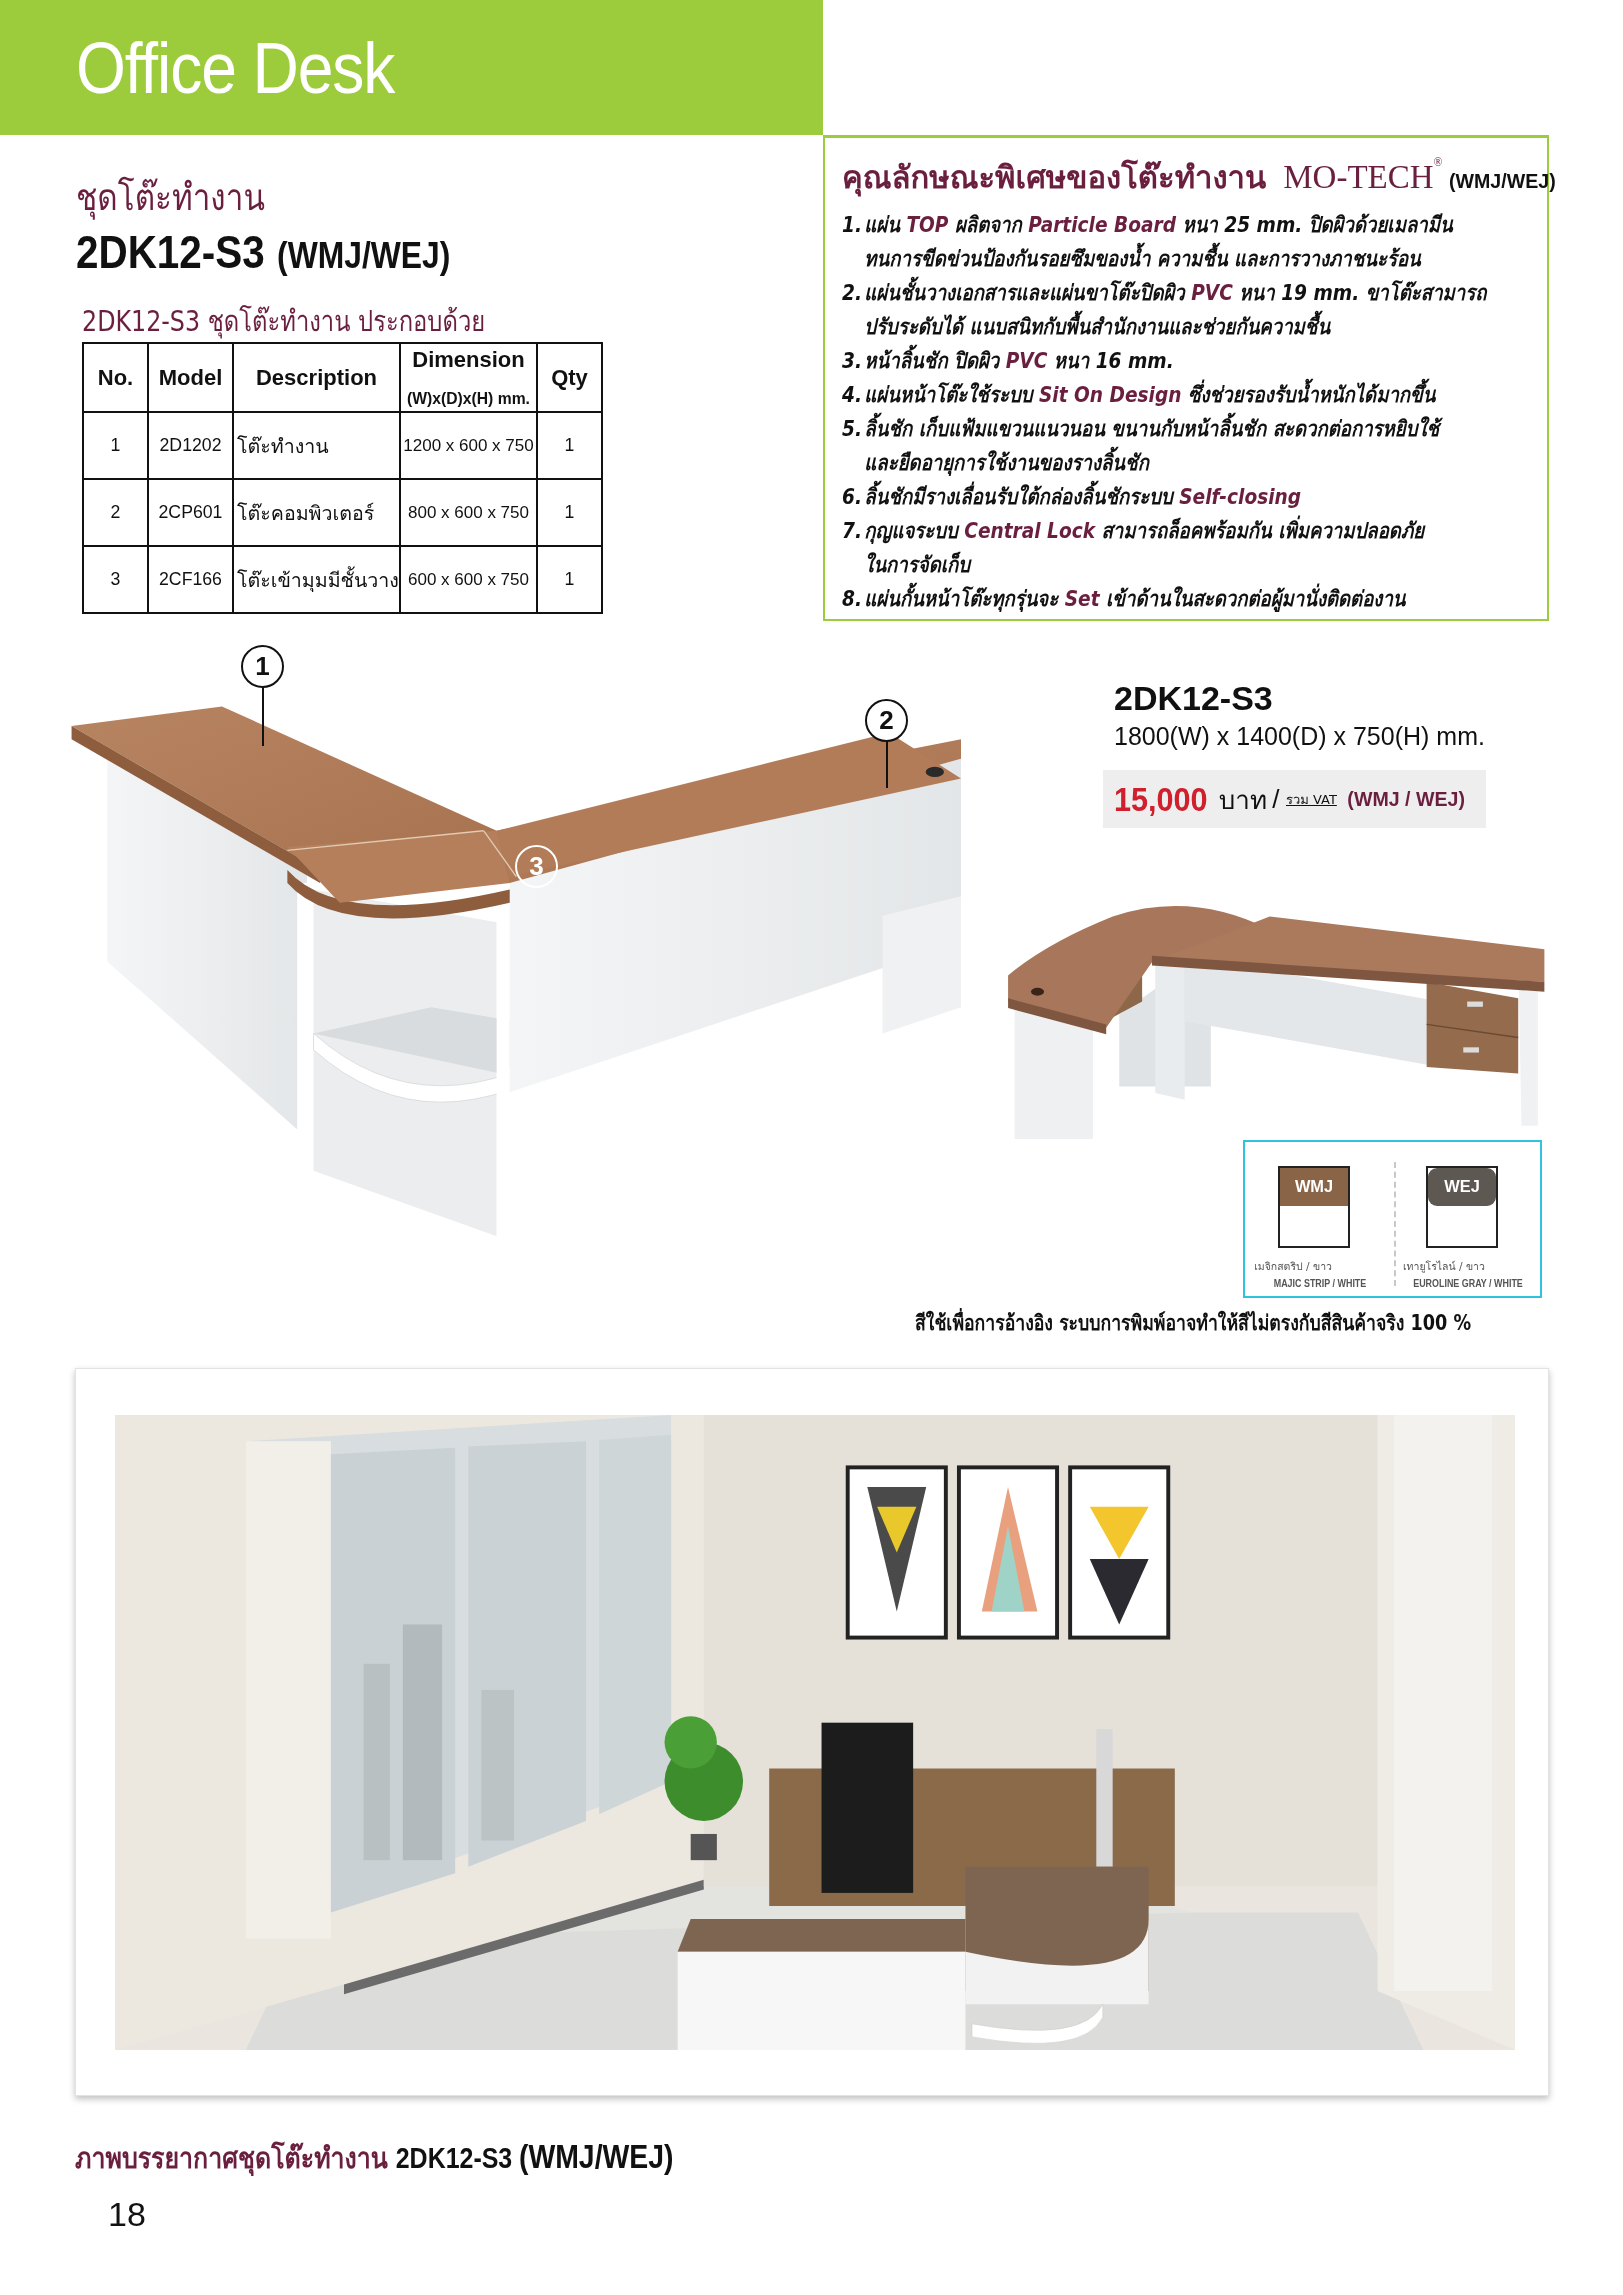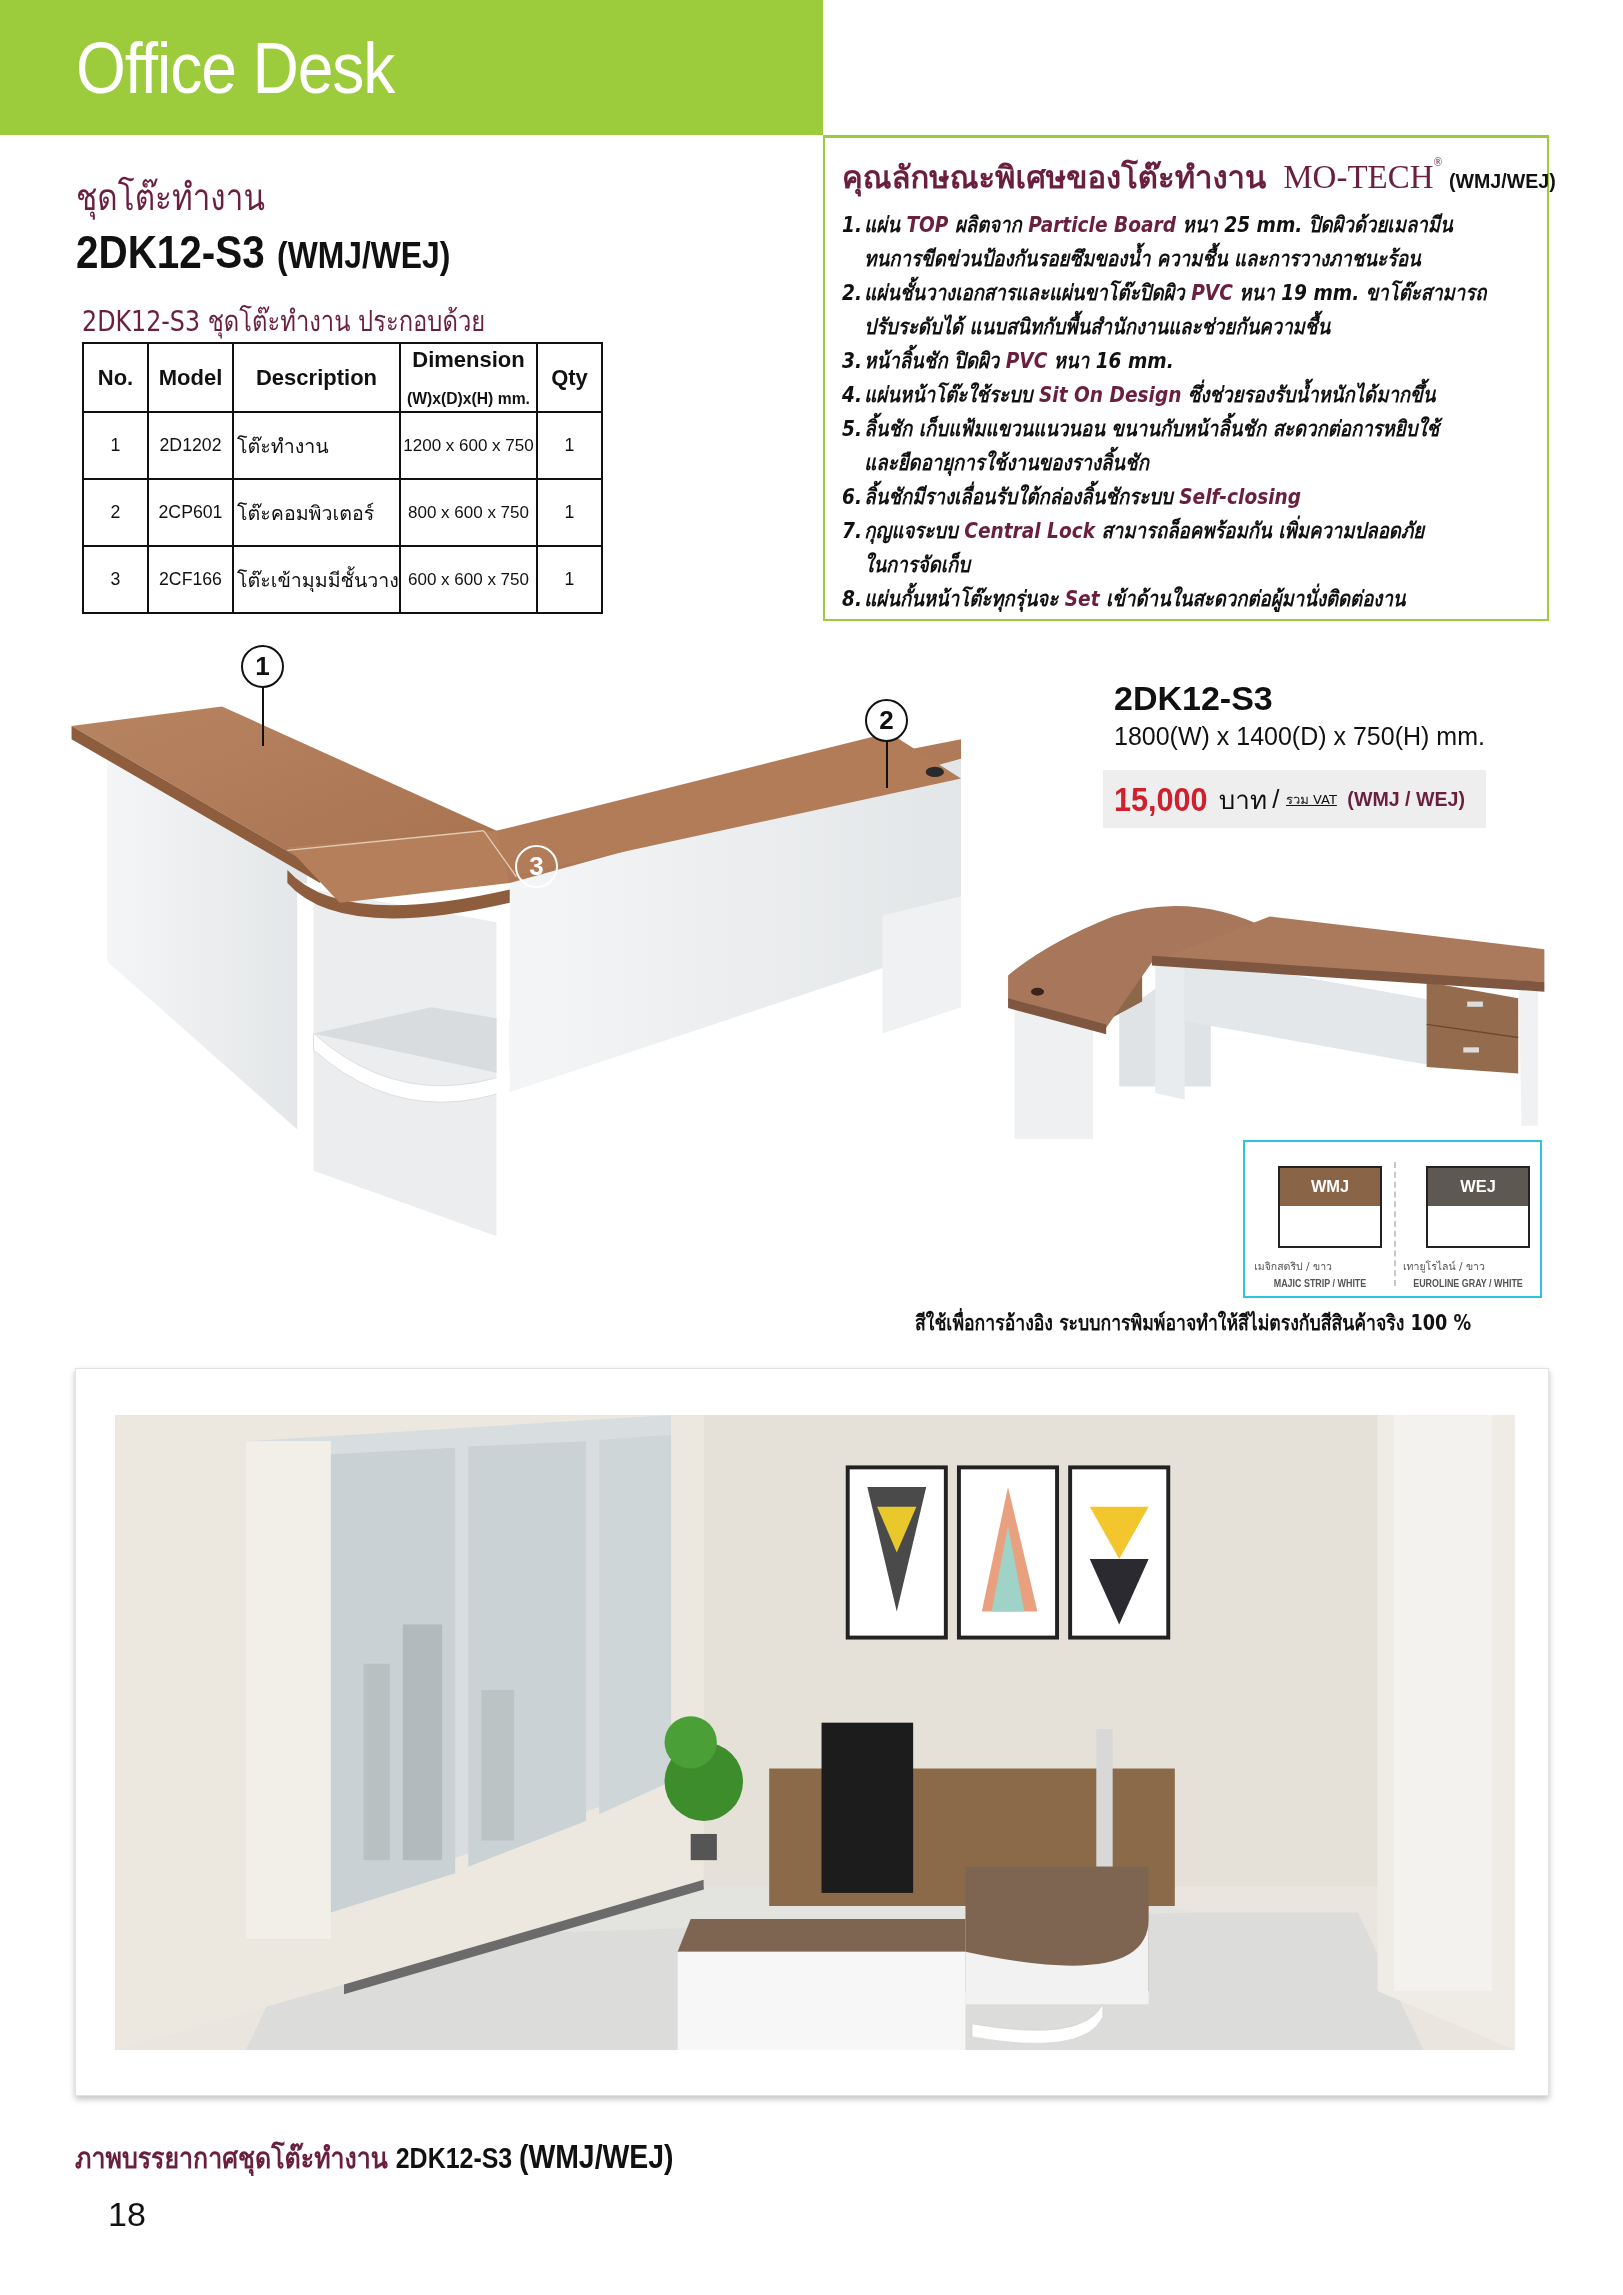--- a/index.html
+++ b/index.html
@@ -55,21 +55,21 @@
   .price-unit { font-size: 26px; margin-left: 6.5px; font-family: "DejaVu Sans", sans-serif; }
   .price-slash { font-size: 26px; margin-left: 5.2px; }
   .price-vat { font-size: 13px; margin-left: 6.5px; font-family: "DejaVu Sans", sans-serif; text-decoration: underline; }
   .price-variant { font-size: 19.6px; font-weight: bold; color: #6a1f3f; margin-left: 10.5px; }
 
   
   .desk2 { left: 995px; top: 851px; width: 569px; height: 288px; }
 
   
   .swatch-box { left: 1243px; top: 1140px; width: 299px; height: 158px; border: 2.6px solid #2ec4dd; background: #fff; }
-  .swatch { position: absolute; top: 23.6px; width: 104px; height: 82px; border: 2.6px solid #222; }
+  .swatch { position: absolute; top: 23.6px; width: 72px; height: 82px; border: 2.6px solid #222; }
   .swatch .top { height: 38px; display: flex; align-items: center; justify-content: center; font-size: 16.4px; font-weight: bold; color: #fff; }
   .swatch .bottom { height: 39px; background: #fff; }
   .swatch-divider { position: absolute; left: 149px; top: 19.6px; height: 124px; border-left: 2px dashed #c8c8c8; }
   .swatch-label-th { position: absolute; width: 131px; text-align: left; font-size: 10.5px; color: #555; font-family: "DejaVu Sans", sans-serif; }
   .swatch-label-en { position: absolute; width: 144px; text-align: center; font-size: 10.5px; color: #555; font-weight: bold; transform: scaleX(0.85); }
   .color-note { left: 915px; top: 1306px; font-size: 21px; font-weight: bold; font-family: "DejaVu Sans", sans-serif; white-space: nowrap; transform: scaleX(0.84); transform-origin: left top; }
 
   
   .photo-frame { left: 75px; top: 1368px; width: 1474px; height: 728px; background: #fff; box-shadow: 0 2.6px 6.5px rgba(0,0,0,0.25); border: 0.7px solid #e2e2e2; }
   .photo { left: 39px; top: 46px; width: 1400px; height: 635px; overflow: hidden; background: #e9e5dc; }
@@ -224,21 +224,21 @@
   <ellipse cx="65" cy="215" rx="10" ry="6" fill="#3a2318"></ellipse>
 </svg>
 
 <div class="abs swatch-box">
   <div class="swatch" style="left:33px;">
     <div class="top" style="background:#8a6446;">WMJ</div>
     <div class="bottom"></div>
   </div>
   <div class="swatch-divider"></div>
   <div class="swatch" style="left:181px;">
-    <div class="top" style="background:#5e5852;">WEJ</div>
+    <div class="top" style="background:#5e5852;border-radius:9px;">WEJ</div>
     <div class="bottom"></div>
   </div>
   <div class="swatch-label-th" style="left:9.2px;top:116px;">เมจิกสตริป / ขาว</div>
   <div class="swatch-label-en" style="left:2.6px;top:135px;">MAJIC STRIP / WHITE</div>
   <div class="swatch-label-th" style="left:158px;top:116px;">เทายูโรไลน์ / ขาว</div>
   <div class="swatch-label-en" style="left:151px;top:135px;">EUROLINE GRAY / WHITE</div>
 </div>
 <div class="abs color-note">สีใช้เพื่อการอ้างอิง ระบบการพิมพ์อาจทำให้สีไม่ตรงกับสีสินค้าจริง 100 %</div>
 
 <div class="abs photo-frame">

